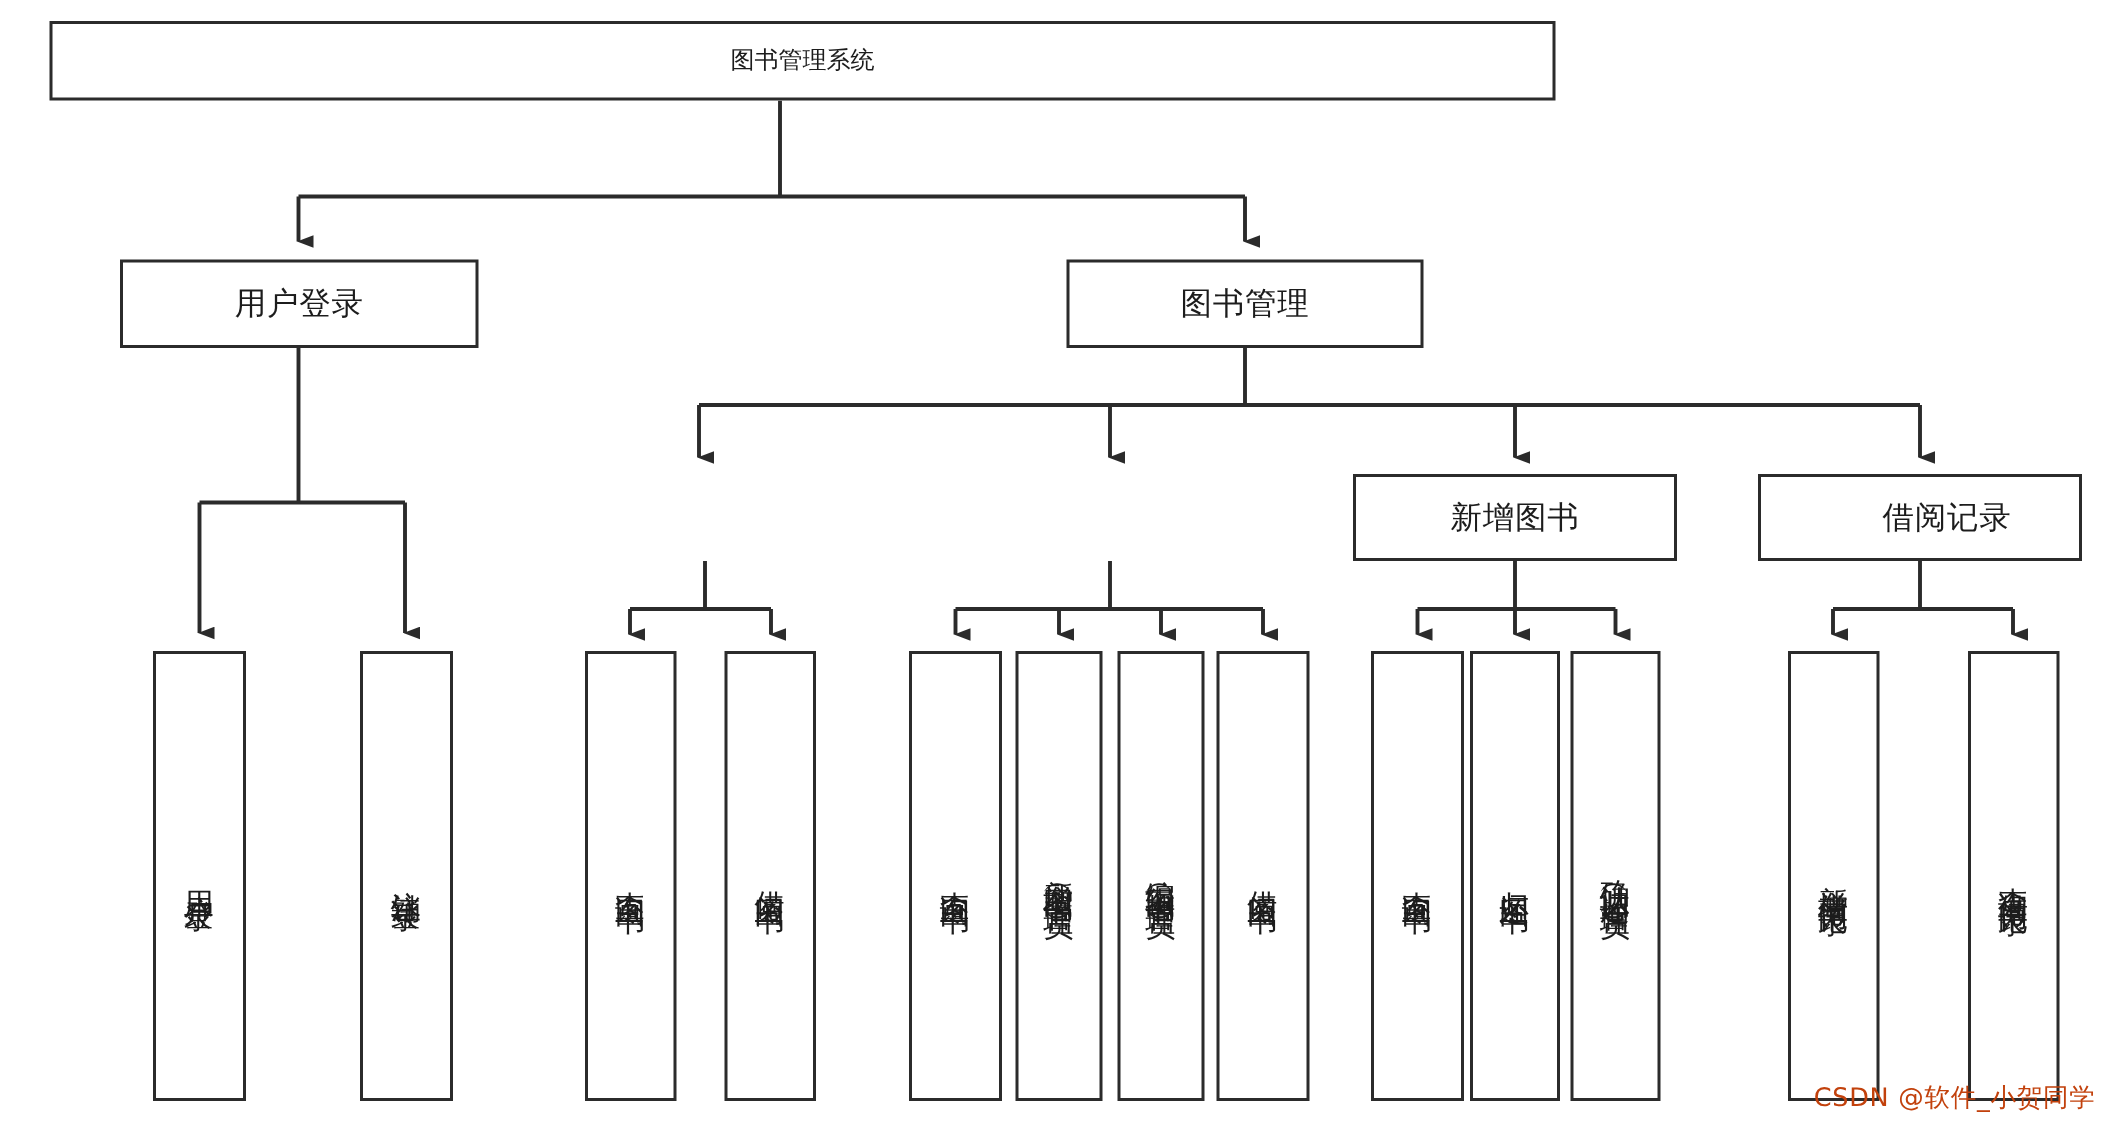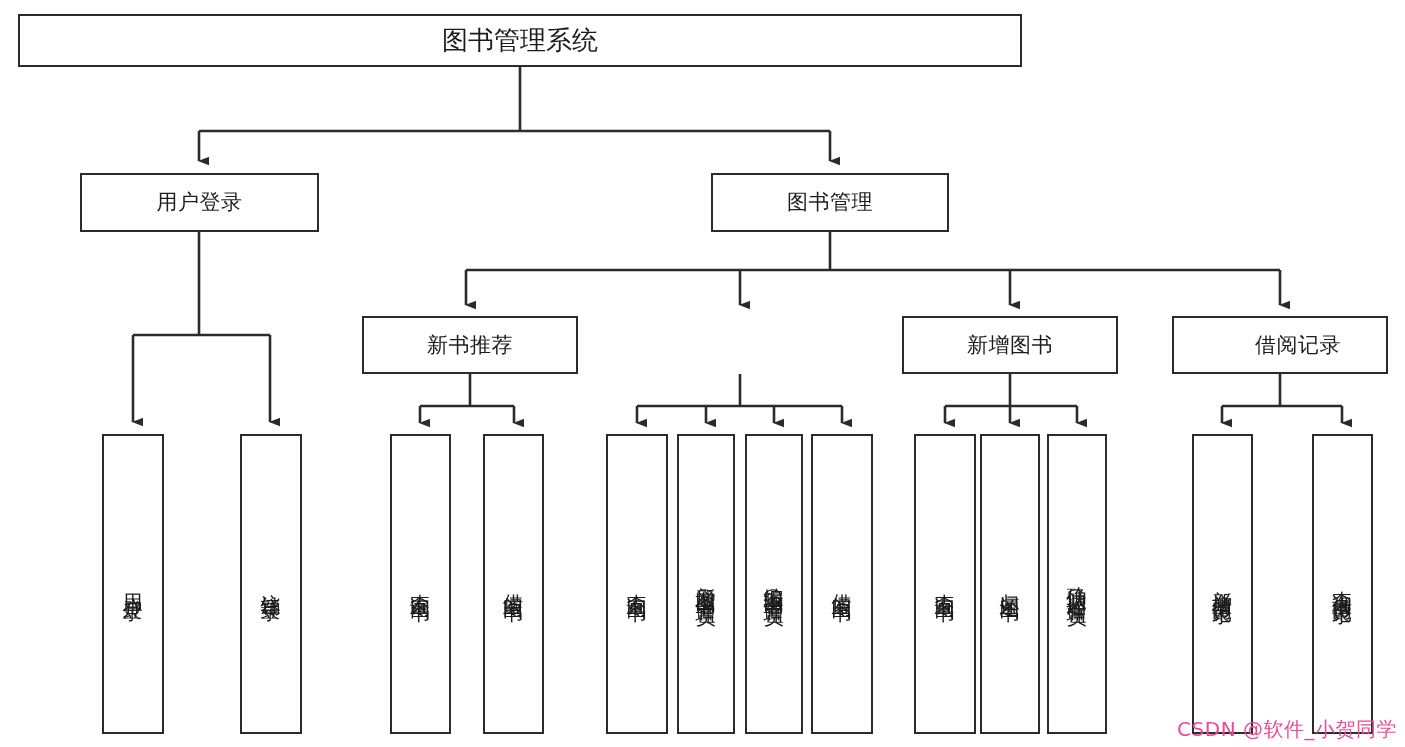--- a/index.html
+++ b/index.html
@@ -32,39 +32,40 @@
     align-items: center;
     justify-content: center;
     color: #1c1c1c;
     line-height: 1.18;
   }
   .node.h {
     font-size: 21px;
     letter-spacing: 0.5px;
   }
   .node.root {
-    font-size: 26px;
+    font-size: 16px;
+    margin-left: 15px;
   }
   .node.v {
     font-size: 20px;
     letter-spacing: 1px;
   }
   .vtext {
     writing-mode: vertical-rl;
     text-orientation: upright;
     white-space: nowrap;
     letter-spacing: 3px;
     line-height: 1;
   }
   .watermark {
     position: absolute;
     right: 8px;
     bottom: 4px;
-    font-size: 20px;
-    color: #ec4899;
+    font-size: 17px;
+    color: #c2410c;
     letter-spacing: 0.5px;
     white-space: nowrap;
   }
 </style>
 </head>
 <body>
 
 <div id="canvas">
 
   <svg id="wires" viewBox="0 0 1405 747" width="1405" height="747">
@@ -121,23 +122,20 @@
     <span>图书管理系统</span>
   </div>
 
   <div class="node h" style="left:80px; top:173px; width:239px; height:59px;">
     <span>用户登录</span>
   </div>
   <div class="node h" style="left:711px; top:173px; width:238px; height:59px;justify-content:center;">
     <span>图书管理</span>
   </div>
 
-  <div class="node h" style="left:362px; top:316px; width:216px; height:58px;">
-    <span>新书推荐</span>
-  </div>
   <div class="node h" style="left:902px; top:316px; width:216px; height:58px;">
     <span>新增图书</span>
   </div>
   <div class="node h" style="left:1172px; top:316px; width:216px; height:58px;padding-left:36px;">
     <span>借阅记录</span>
   </div>
 
   <div class="node v" style="left:102px; top:434px; width:62px; height:300px;">
     <span class="vtext">用户登录</span>
   </div>

